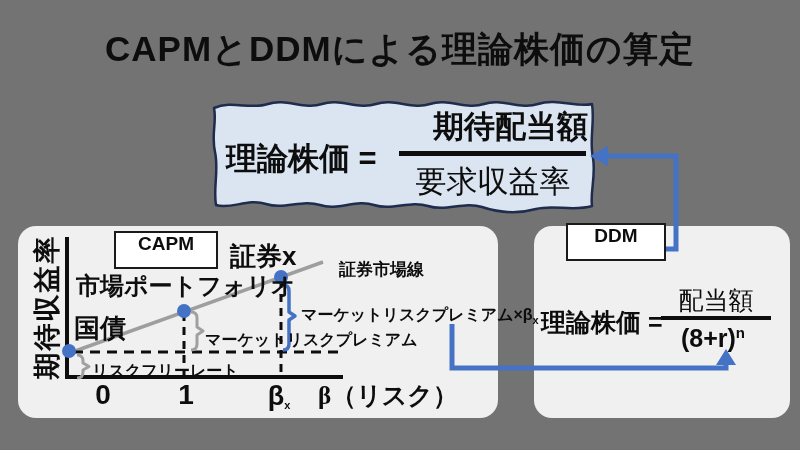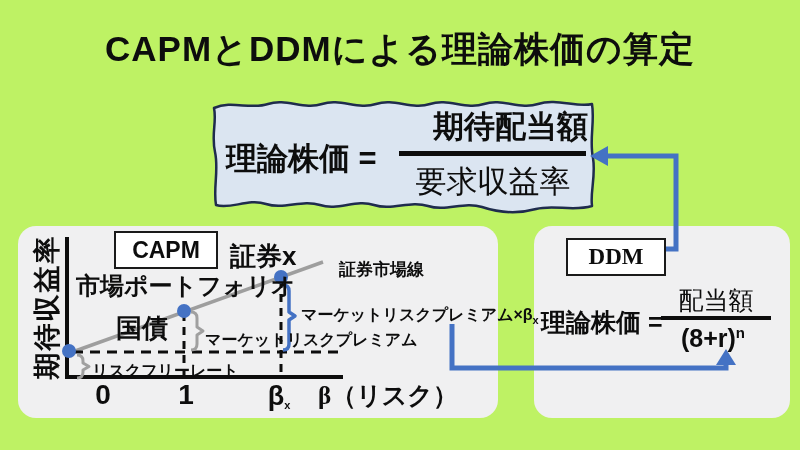--- a/index.html
+++ b/index.html
@@ -1,56 +1,56 @@
 <!DOCTYPE html>
 <html><head>
 <meta charset="utf-8">
 <style>
   html,body{margin:0;padding:0;background:#fff;}
   #canvas{
-    position:relative;width:800px;height:450px;background:#bef264;overflow:hidden;
+    position:relative;width:800px;height:450px;background:#737373;overflow:hidden;
     font-family:"Liberation Sans","DejaVu Sans",sans-serif;color:#0d0d0d;
   }
   .abs{position:absolute;}
   #title{
     top:26px;left:0;width:800px;text-align:center;
     font-size:35px;font-weight:800;letter-spacing:1px;z-index:3;
   }
   .panel{
     background:#f0f0f1;border-radius:18px;z-index:0;
   }
   #capm-panel{left:18px;top:226px;width:480px;height:192px;}
   #ddm-panel{left:534px;top:226px;width:256px;height:192px;}
   #gfx{left:0;top:0;width:800px;height:450px;z-index:1;pointer-events:none;}
   #torn-box{left:206px;top:94px;width:392px;height:124px;z-index:1;}
   .txt{z-index:2;white-space:nowrap;}
   .frame-box{
     background:#ffffff;border:2.5px solid #1a1a1a;z-index:2;
-    display:flex;align-items:center;justify-content:center;
-    font-weight:800;font-size:23px;
+    display:flex;align-items:flex-start;justify-content:center;
+    font-weight:800;font-size:19px;
   }
   #capm-box{left:114px;top:231px;width:100px;height:34px;}
-  #ddm-box{left:566px;top:238px;width:96px;height:34px;font-family:Liberation Serif, serif;}
+  #ddm-box{left:566px;top:223px;width:96px;height:34px;}
   
   #mf-lhs{left:226px;top:138px;font-size:31px;font-weight:800;}
   #mf-num{left:398px;top:106px;width:190px;text-align:right;font-size:31px;font-weight:800;}
   #mf-bar{left:399px;top:151px;width:187px;height:5px;background:#0d0d0d;z-index:2;}
   #mf-den{left:398px;top:161px;width:190px;text-align:center;font-size:31px;font-weight:400;}
   
   #df-lhs{left:541px;top:306px;font-size:25px;font-weight:800;}
   #df-num{left:662px;top:284px;width:108px;text-align:center;font-size:25px;font-weight:400;}
   #df-bar{left:661px;top:316px;width:110px;height:4px;background:#0d0d0d;z-index:2;}
   #df-den{left:656px;top:324px;width:114px;text-align:center;font-size:25px;font-weight:800;}
   #df-den sup{font-size:15px;}
   
   #y-axis-label{left:-29px;top:290px;width:150px;height:34px;text-align:center;
     font-size:27px;font-weight:800;letter-spacing:2px;transform:rotate(-90deg);}
   #lbl-security-x{left:230px;top:239px;font-size:26px;font-weight:800;}
   #lbl-market-pf{left:76px;top:270px;font-size:24px;font-weight:800;}
-  #lbl-bond{left:74px;top:311px;font-size:26px;font-weight:800;margin-left:42px;}
+  #lbl-bond{left:74px;top:311px;font-size:26px;font-weight:800;}
   #lbl-sml{left:323px;top:258px;font-size:17px;font-weight:700;padding-left:16px;}
   #lbl-mrp-beta{left:301px;top:305px;font-size:16px;font-weight:700;}
   #lbl-mrp{left:205px;top:330px;font-size:16px;font-weight:700;}
   #lbl-rfr{left:92px;top:361px;font-size:16px;font-weight:700;}
   .subx{font-size:11px;vertical-align:-4px;font-weight:800;}
   #tick-0{left:90px;top:379px;width:26px;text-align:center;font-size:28px;font-weight:800;}
   #tick-1{left:173px;top:379px;width:26px;text-align:center;font-size:28px;font-weight:800;}
   #tick-beta{left:258px;top:381px;width:42px;text-align:center;font-size:27px;font-weight:800;}
   #x-axis-label{left:318px;top:379px;font-size:25px;font-weight:800;font-family:Liberation Serif, serif;}
 </style>

